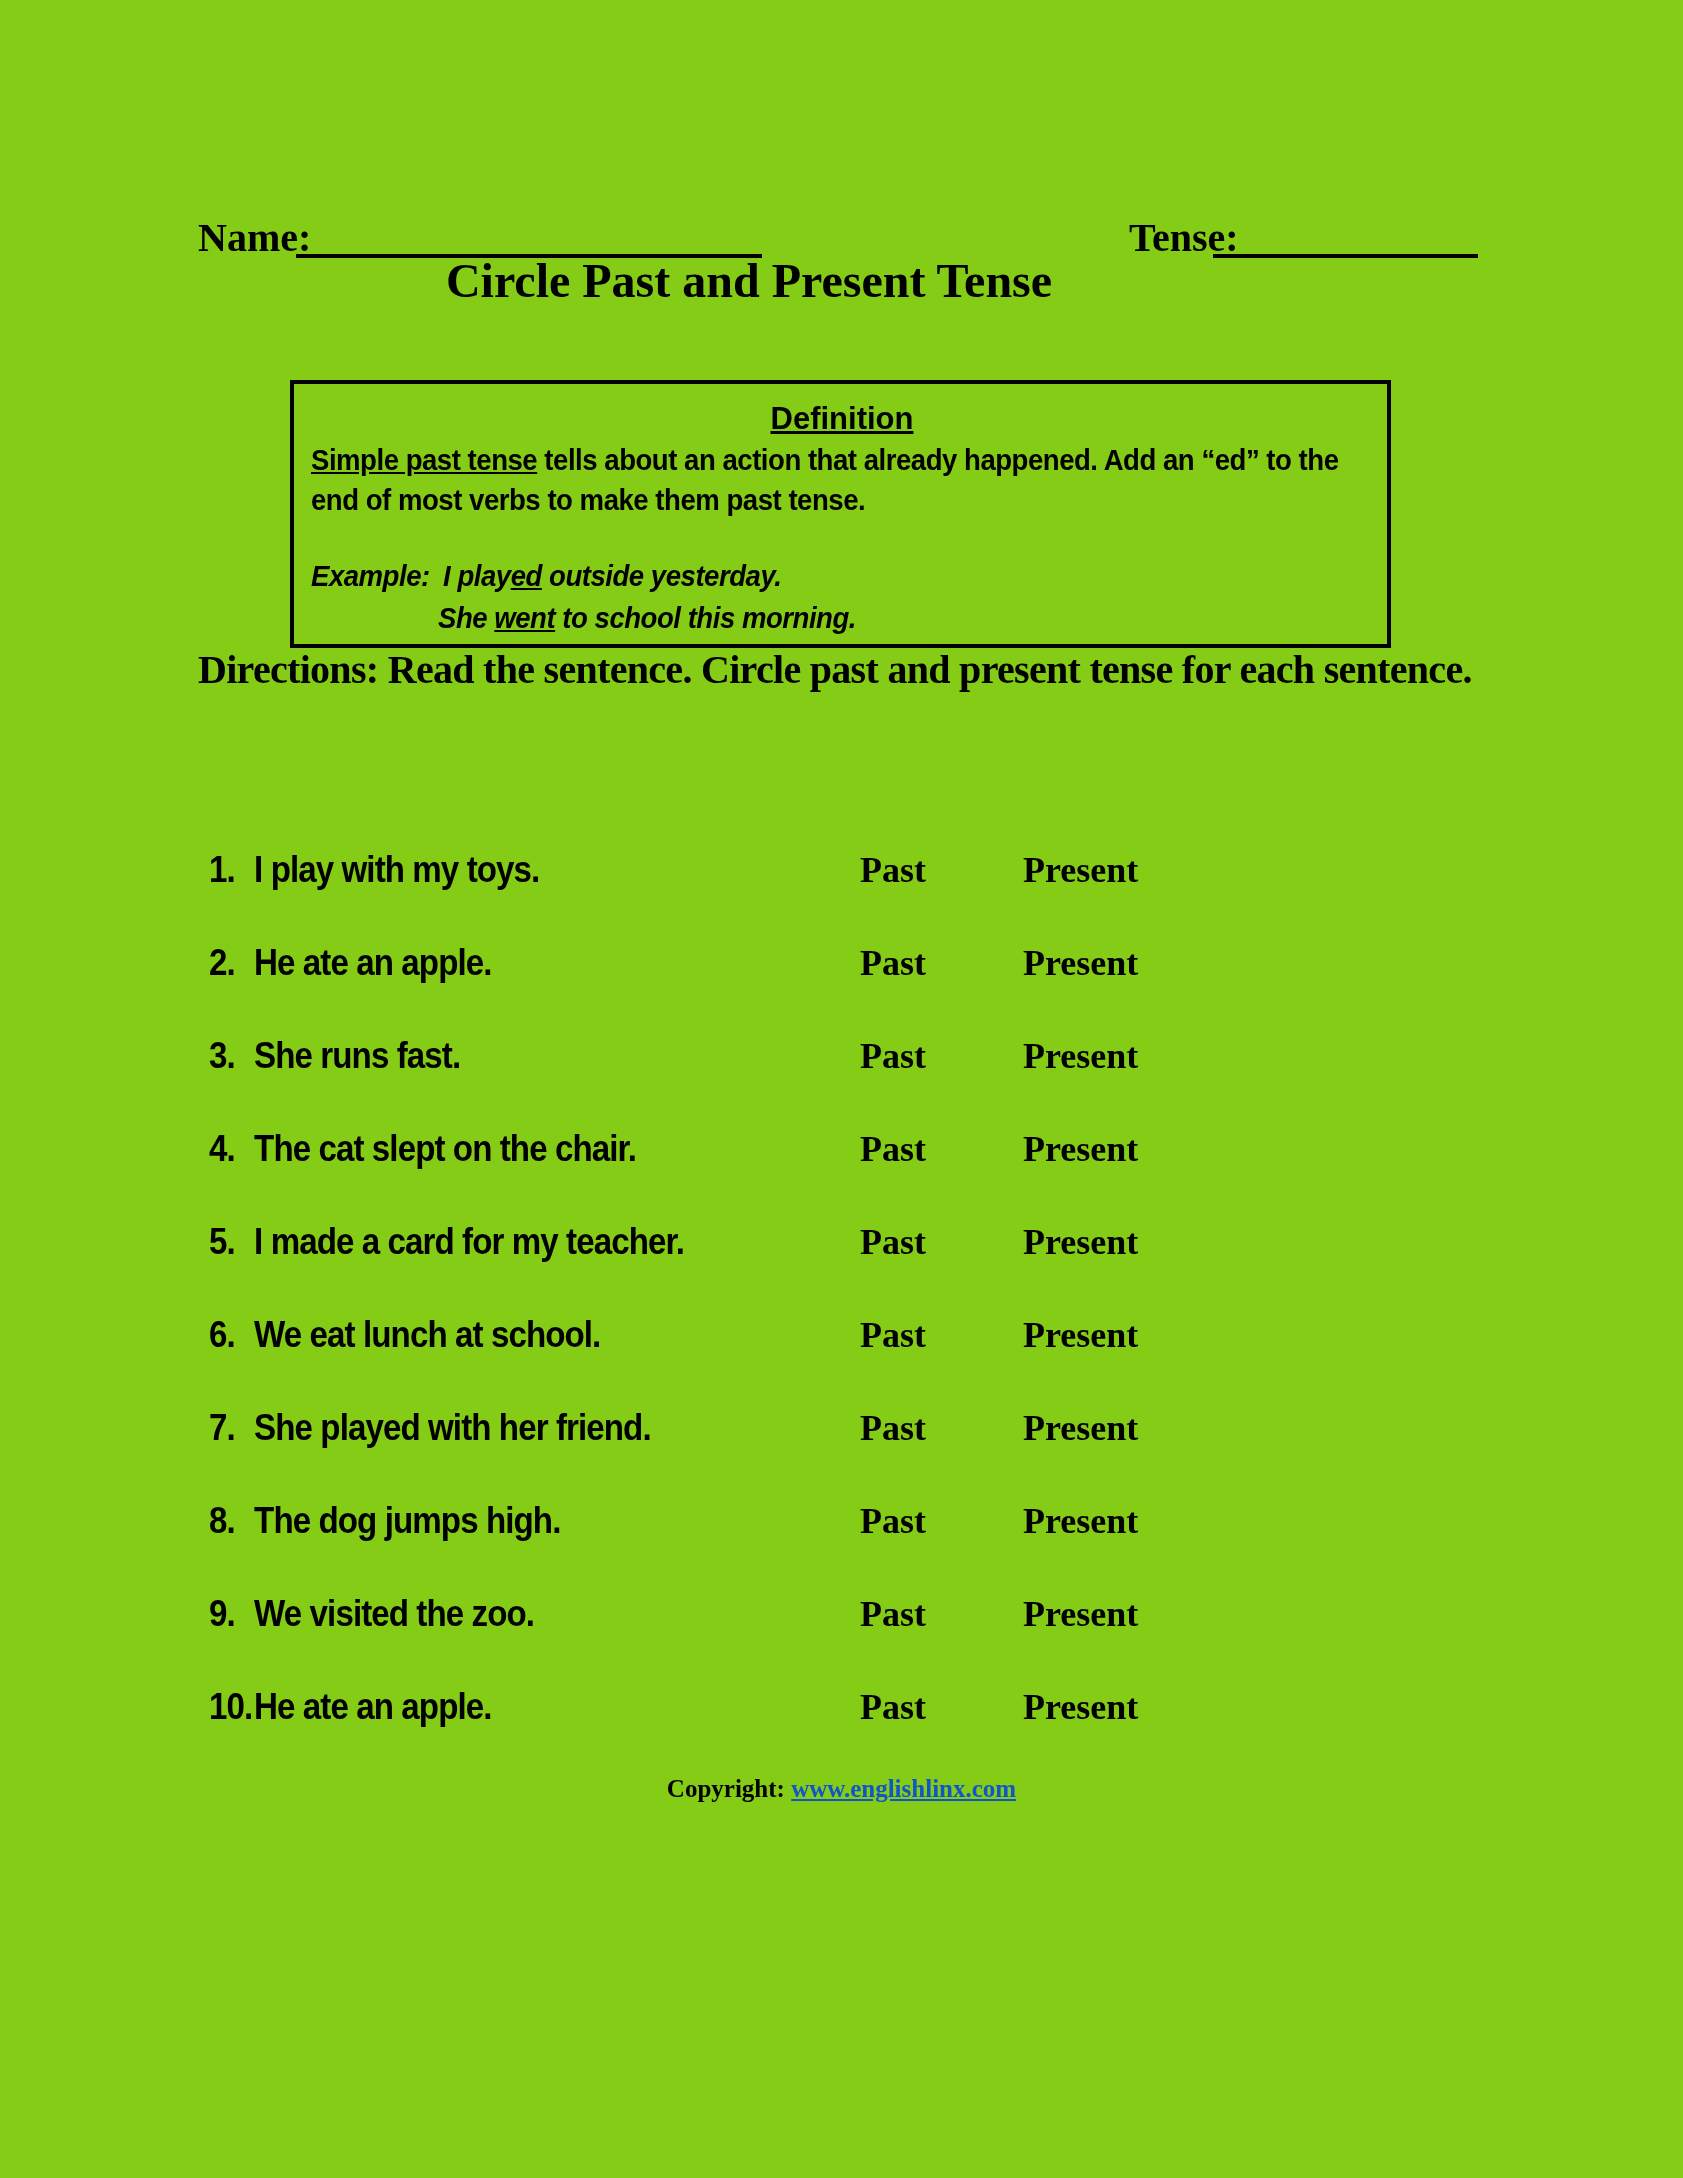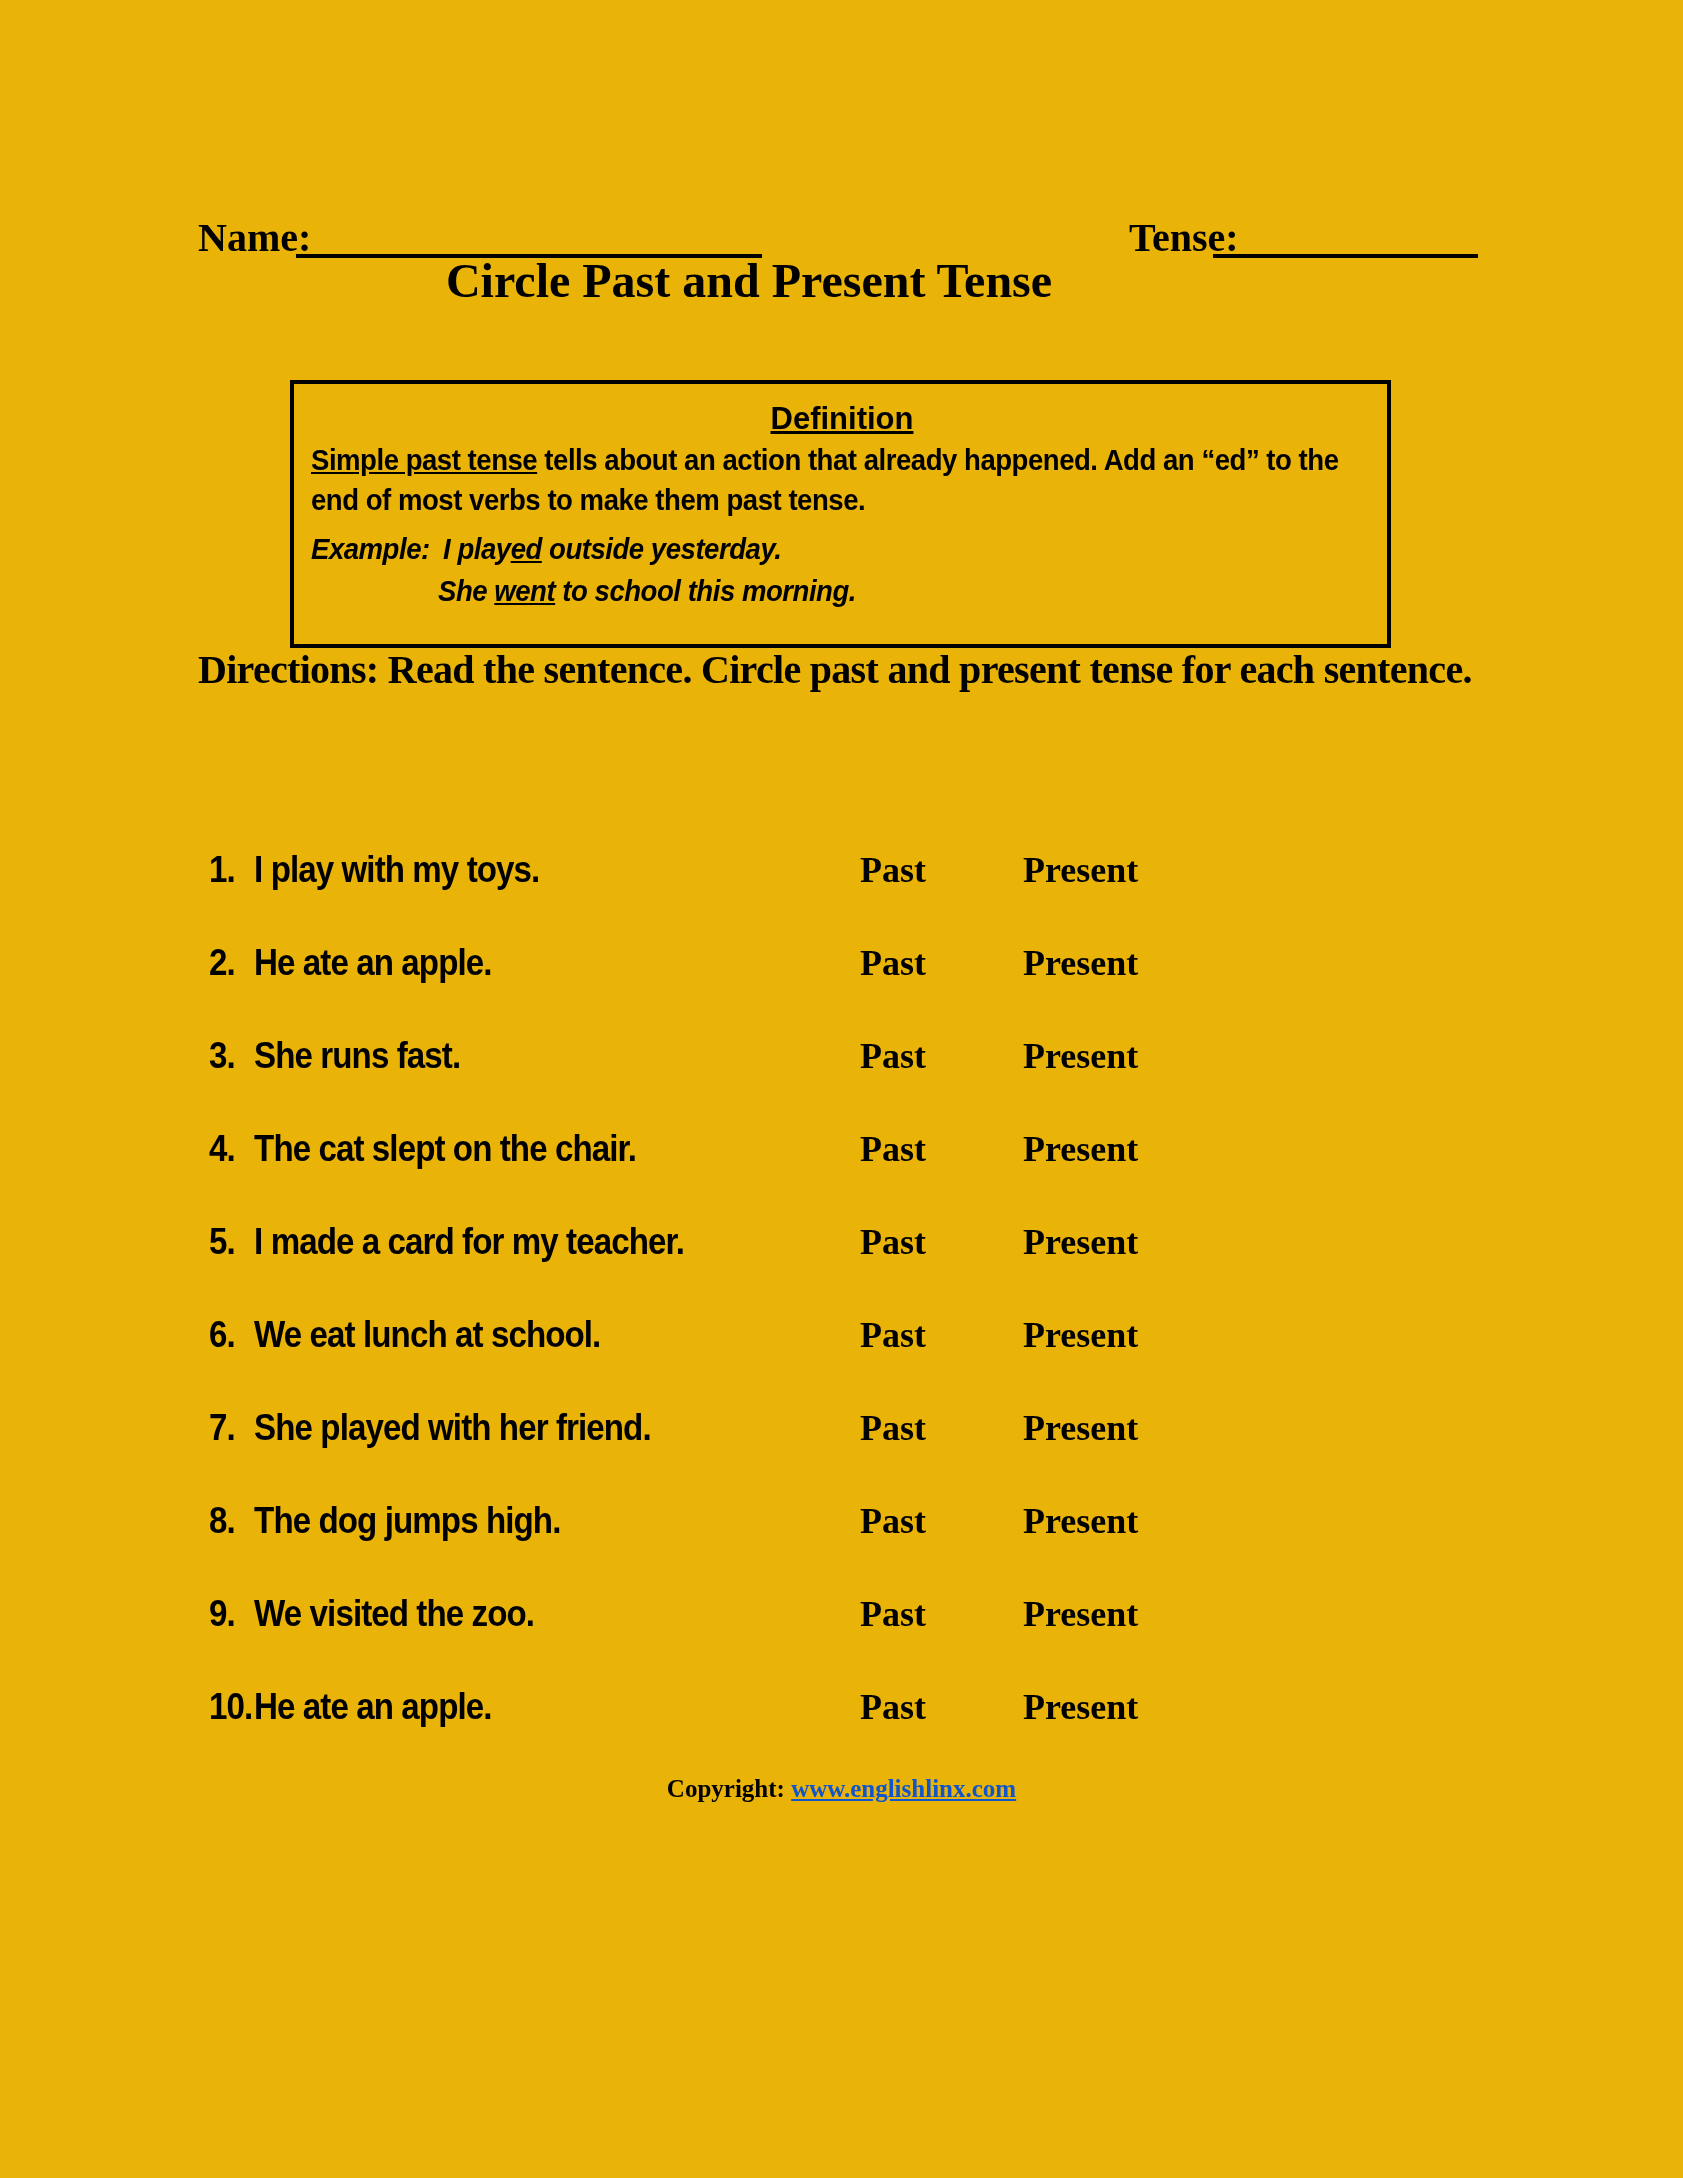--- a/index.html
+++ b/index.html
@@ -1,16 +1,16 @@
 <!DOCTYPE html>
 <html><head>
 <meta charset="utf-8">
 <style>
   html,body{margin:0;padding:0;background:#fff;}
-  .page{position:relative;width:1683px;height:2178px;background:#eab308;color:#000;
+  .page{position:relative;width:1683px;height:2178px;background:#84cc16;color:#000;
         font-family:"Liberation Serif",serif;overflow:hidden;}
 
   
   .hdr-label{position:absolute;top:214px;font-weight:bold;font-size:40px;white-space:nowrap;}
   .name-label{left:198px;}
   .date-label{left:1129px;}
   .fill-line{position:absolute;top:220px;height:34px;border-bottom:4px solid #000;}
   .name-line{left:296px;width:466px;}
   .date-line{left:1213px;width:265px;}
 
@@ -19,21 +19,21 @@
          font-weight:bold;font-size:48px;white-space:nowrap;}
 
   
   .def-box{position:absolute;left:290px;top:380px;width:1101px;height:268px;
            box-sizing:border-box;border:4px solid #000;padding:14px 14px 8px 17px;
            font-family:"Liberation Sans",sans-serif;font-weight:bold;}
   .def-heading{text-align:center;font-size:31px;line-height:42px;}
   .u{text-decoration:underline;}
   .def-line{font-size:29px;line-height:40px;white-space:nowrap;letter-spacing:-0.5px;
             transform:scaleX(0.95);transform-origin:0 50%;}
-  .def-example{margin-top:8px;font-style:italic;}
+  .def-example{margin-top:35px;font-style:italic;}
   .ex-line{font-size:29px;line-height:42px;white-space:nowrap;letter-spacing:-0.5px;
            transform:scaleX(0.95);transform-origin:0 50%;}
   .ex-label{display:inline-block;min-width:139px;}
   .ex-line2{margin-left:127px;}
 
   
   .directions{position:absolute;left:198px;top:642px;width:1287px;font-weight:bold;
               font-size:40px;line-height:55px;letter-spacing:-0.7px;}
 
   

